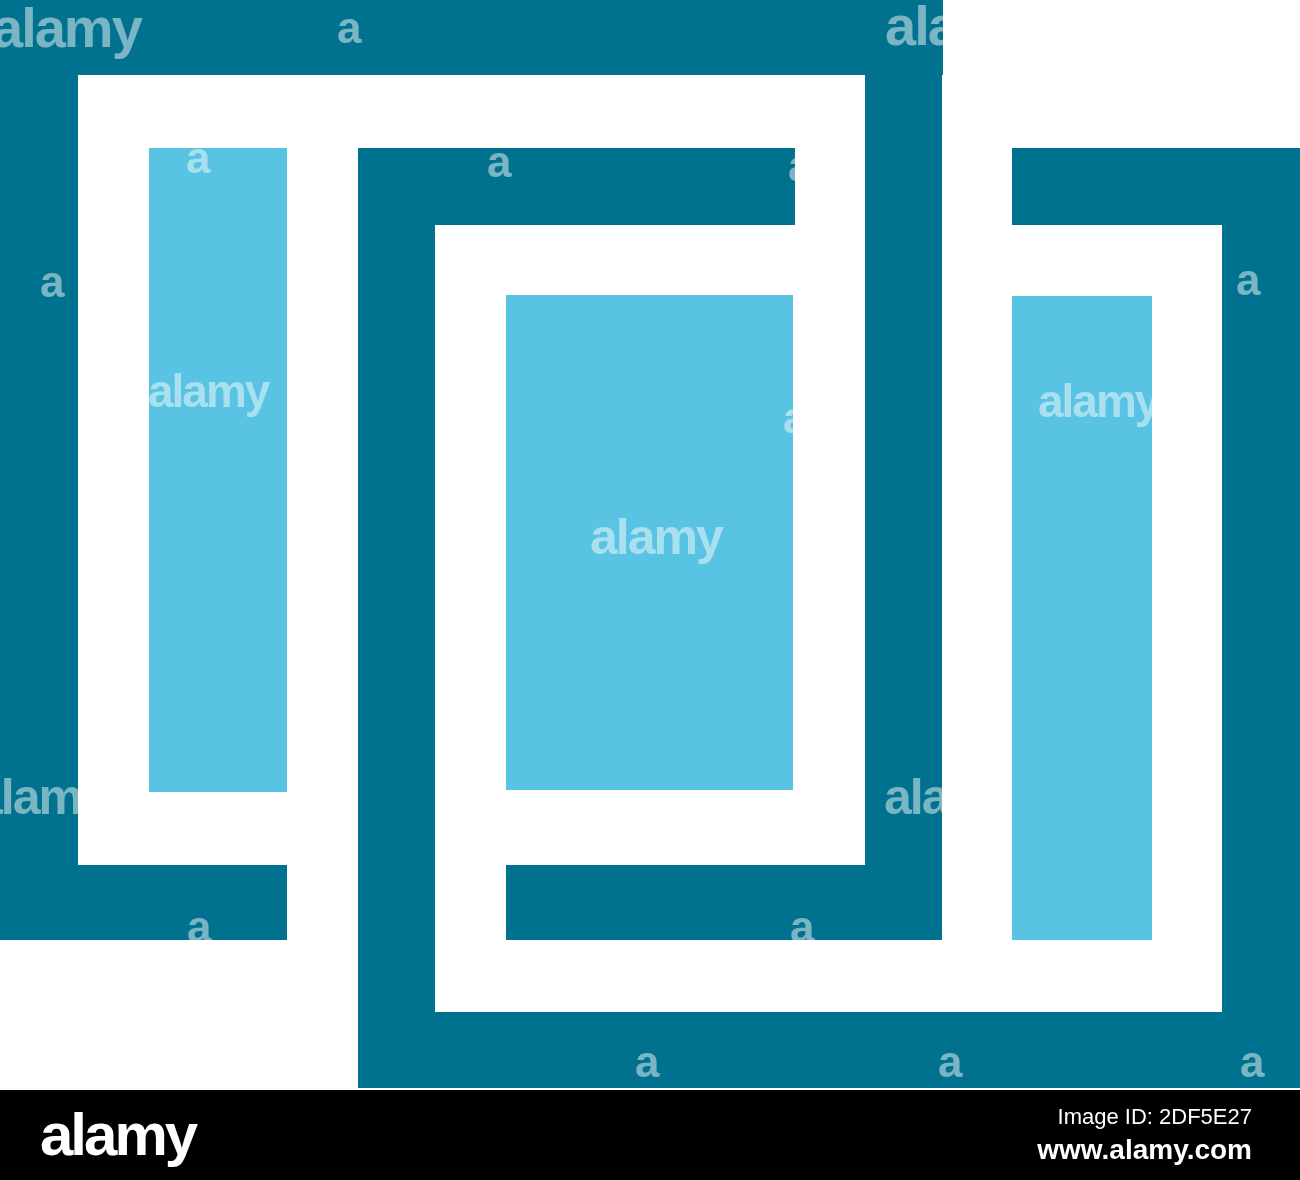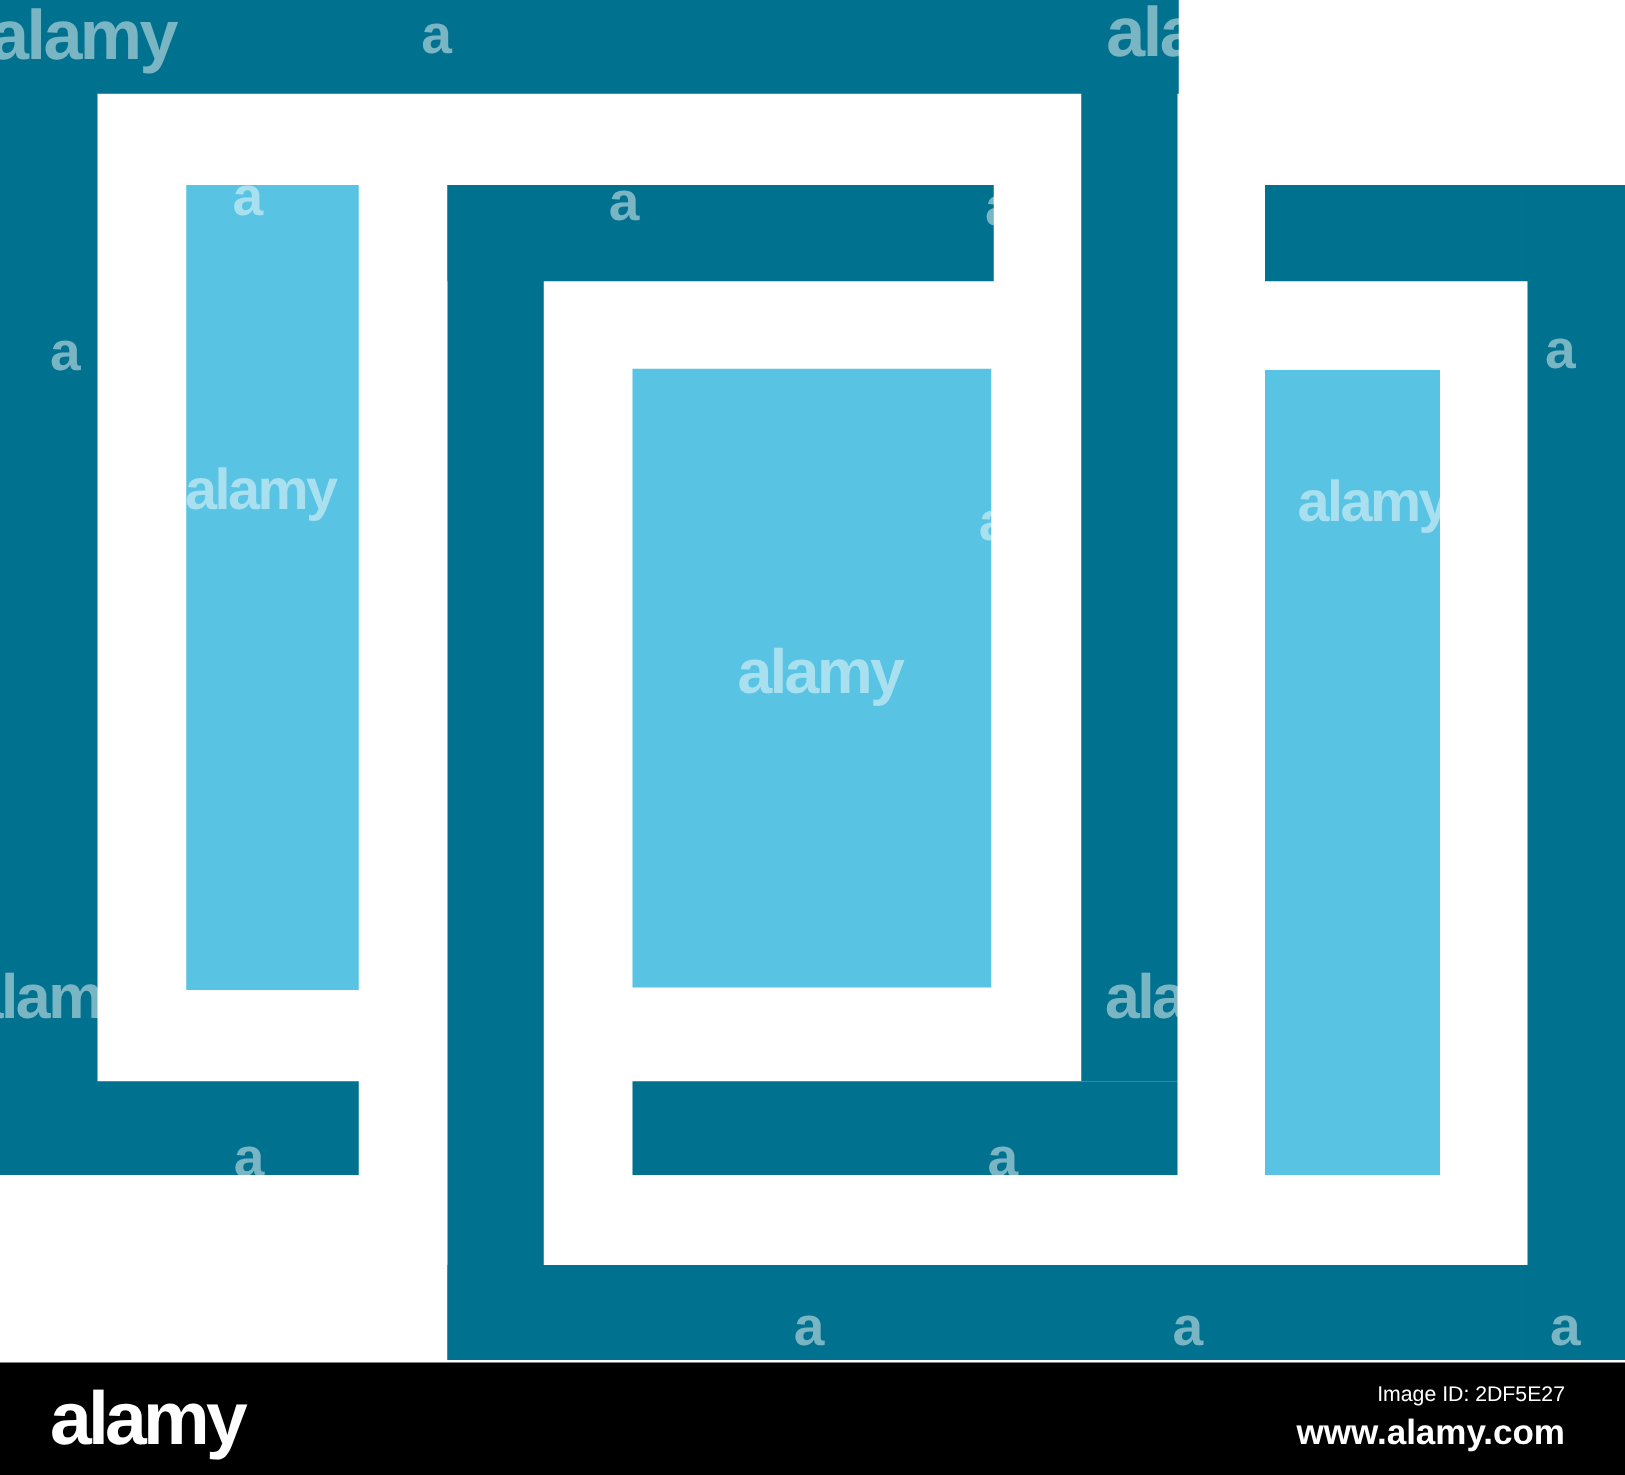--- a/index.html
+++ b/index.html
@@ -40,21 +40,21 @@
     font-weight:bold;
     letter-spacing:-3px;
     line-height:0.9;
   }
   #footer-right{
     margin-right:48px;
     text-align:right;
     color:#ffffff;
   }
   #image-id{
-    font-size:17px;
+    font-size:22px;
     font-weight:normal;
     line-height:1.35;
     text-align:right;
   }
   #site-url{
     font-size:28px;
     font-weight:bold;
     line-height:1.3;
   }
 </style>

